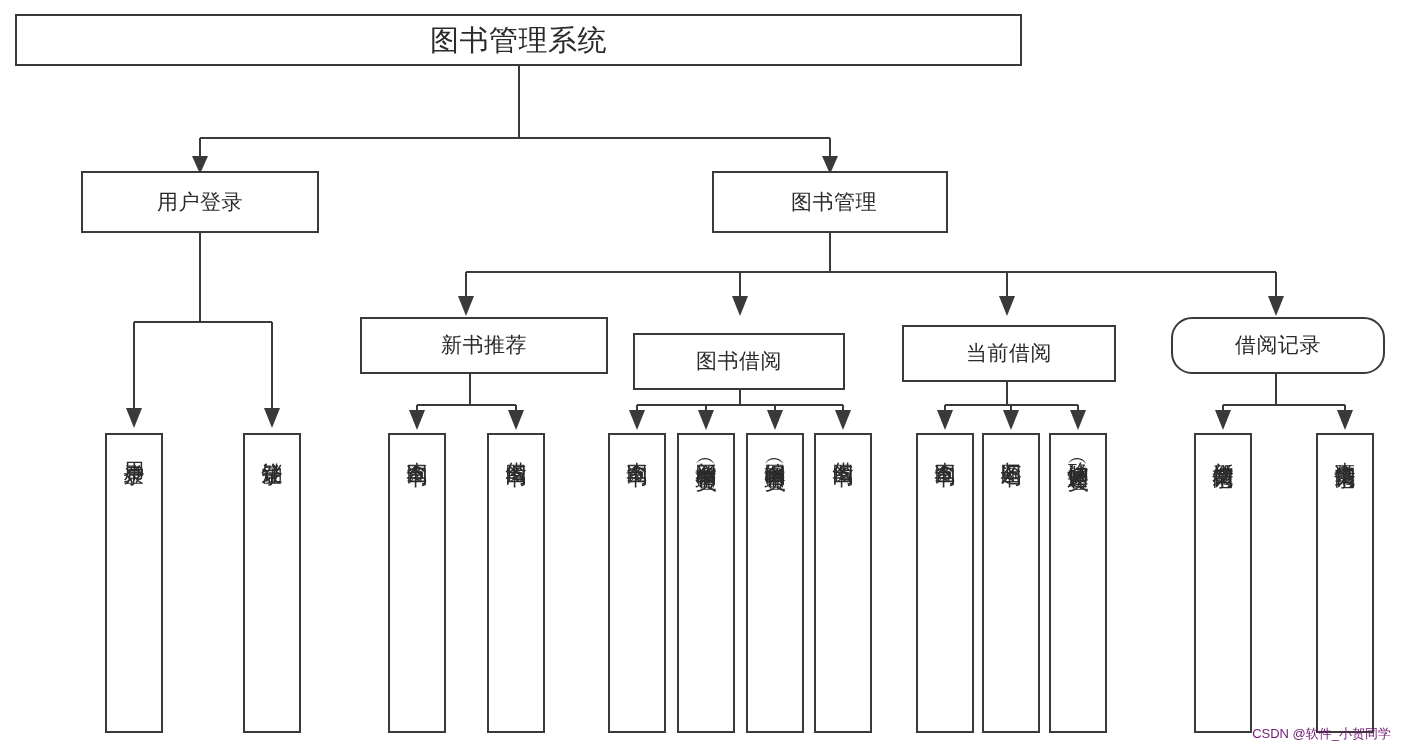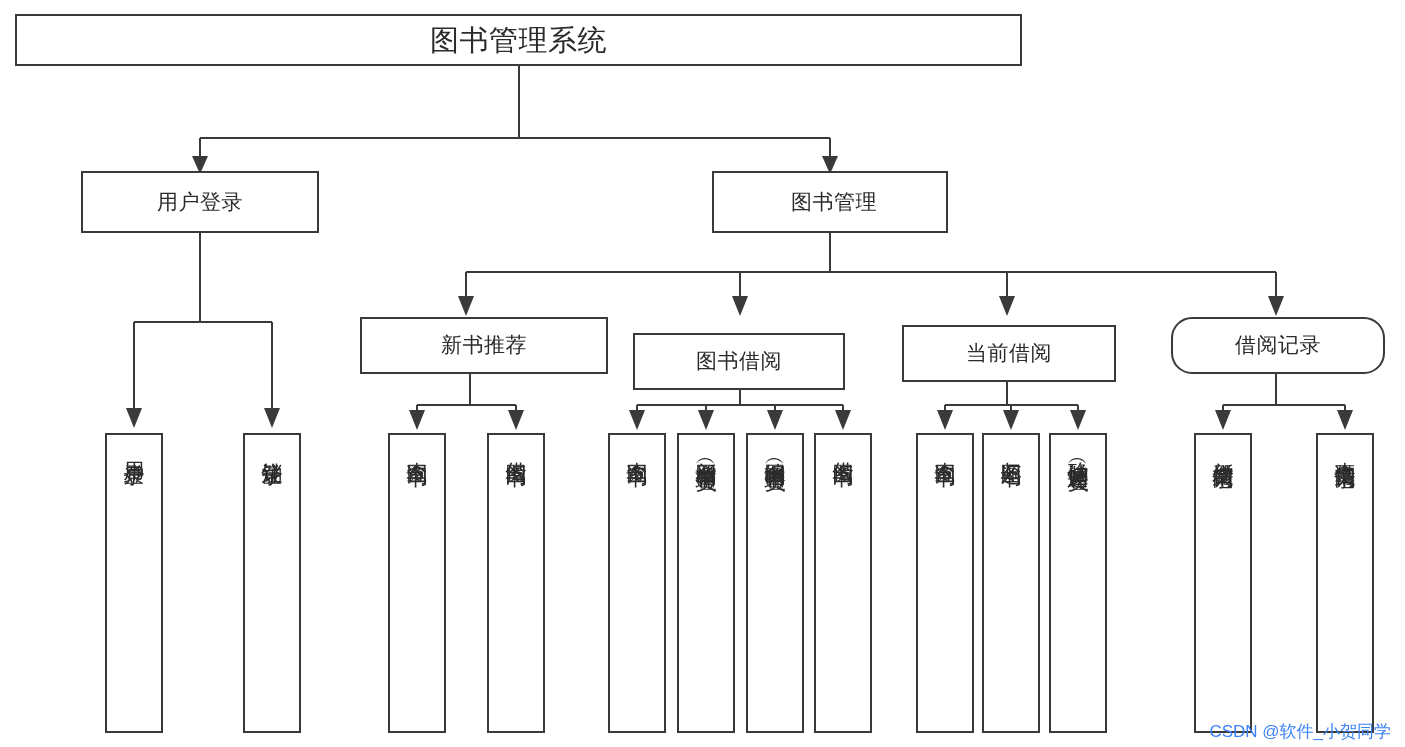--- a/index.html
+++ b/index.html
@@ -74,22 +74,22 @@
     font-size: 21px;
     line-height: 1.05;
     letter-spacing: 1.5px;
     white-space: nowrap;
   }
   
   #watermark {
     position: absolute;
     right: 14px;
     bottom: 4px;
-    font-size: 17px;
-    color: #3b82f6;
+    font-size: 13px;
+    color: #701a75;
     z-index: 5;
     white-space: nowrap;
     user-select: none;
   }
 </style>
 </head>
 <body>
 
 <div id="diagram-root">
 

